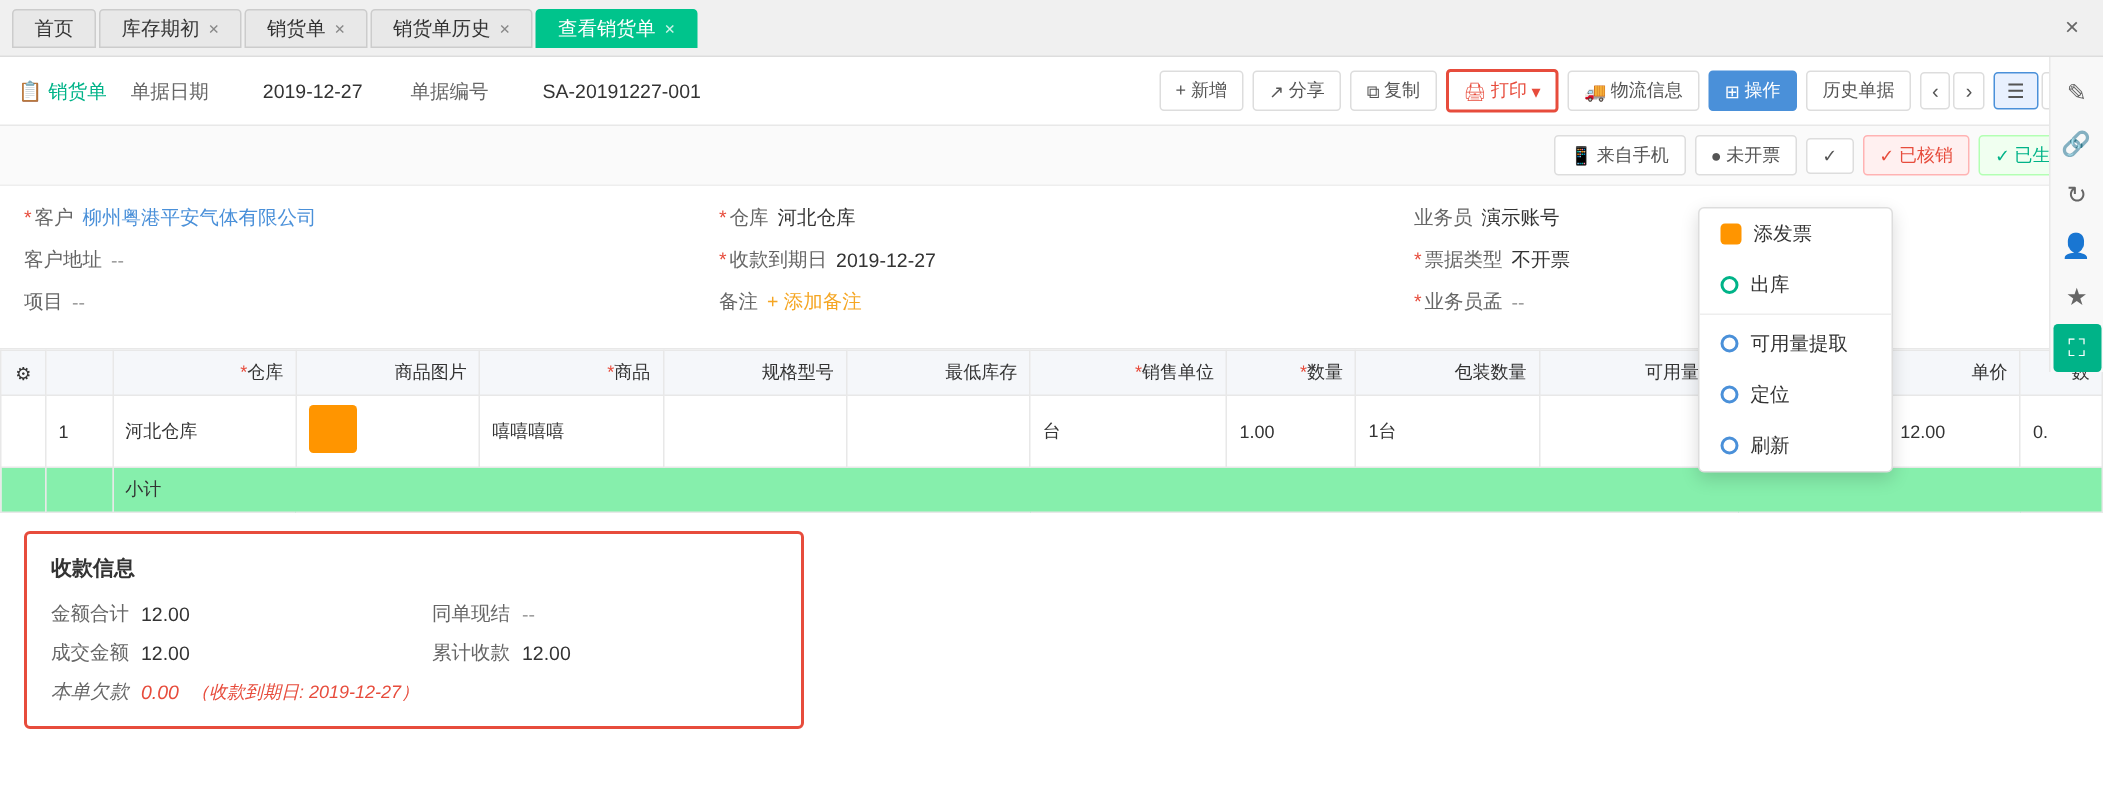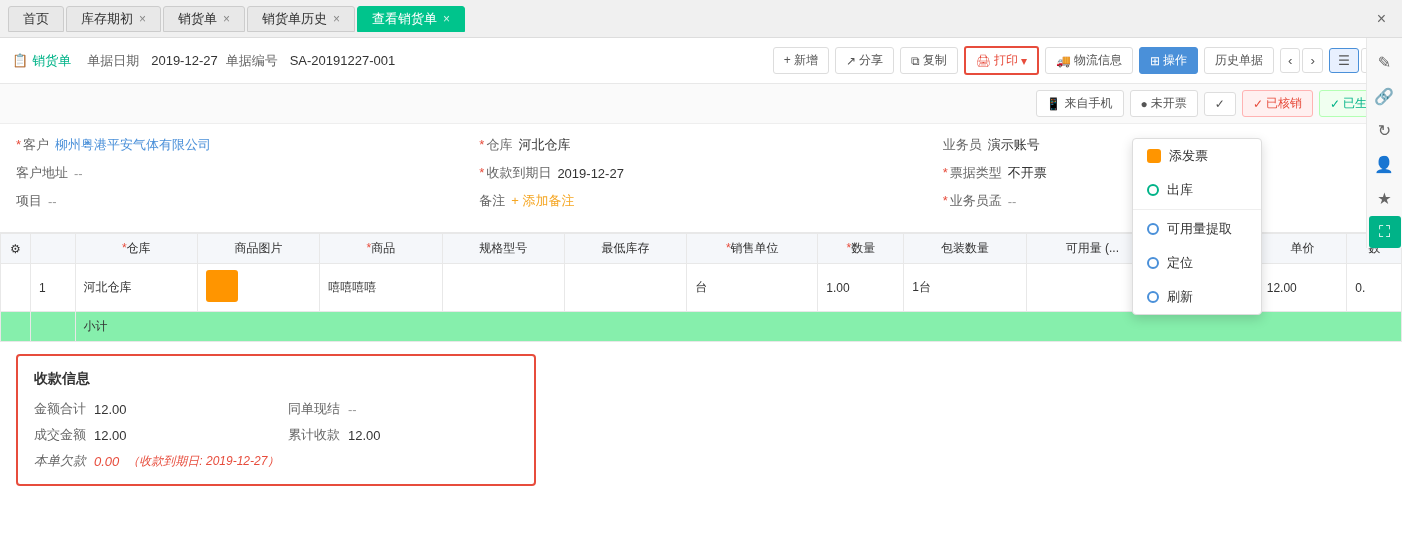--- a/index.html
+++ b/index.html
@@ -25,21 +25,21 @@
 
     
     .doc-header {
       display: flex; align-items: center; padding: 8px 12px; border-bottom: 1px solid #e8e8e8;
       background: #fff;
     }
     .doc-type-badge {
       display: flex; align-items: center; margin-right: 16px; color: #00b388; font-size: 13px;
     }
     .doc-type-badge .icon { margin-right: 4px; }
-    .doc-meta { display: flex; align-items: center; gap: 8px; flex: 1; font-size: 13px; }
+    .doc-meta { display: flex; align-items: center; gap: 32px; flex: 1; font-size: 13px; }
     .doc-meta span { color: #666; }
     .doc-meta .val { color: #333; margin-left: 4px; }
 
     .doc-actions { display: flex; align-items: center; gap: 6px; margin-left: auto; }
     .action-btn {
       display: flex; align-items: center; gap: 3px; padding: 4px 10px; border: 1px solid #ddd;
       border-radius: 3px; background: #fff; cursor: pointer; font-size: 12px; color: #555;
       white-space: nowrap;
     }
     .action-btn.print-btn { border: 2px solid #e74c3c; color: #e74c3c; }
@@ -75,21 +75,21 @@
     .form-value { color: #333; font-size: 13px; }
     .form-value.link { color: #4a90d9; cursor: pointer; }
     .form-value.dash { color: #999; }
     .add-note-btn { color: #f5a623; cursor: pointer; font-size: 13px; display: flex; align-items: center; gap: 2px; }
 
     
     .table-wrapper { overflow-x: auto; border-top: 1px solid #e8e8e8; }
     table { width: 100%; border-collapse: collapse; font-size: 12px; }
     th {
       background: #f5f7fa; border: 1px solid #e8e8e8; padding: 6px 8px;
-      text-align: center; white-space: nowrap; color: #333; font-weight: normal;
+      text-align: right; white-space: nowrap; color: #333; font-weight: normal;
     }
     td { border: 1px solid #e8e8e8; padding: 6px 8px; white-space: nowrap; }
     tr.subtotal-row td { background: #86efac; }
     .gear-th { text-align: center; width: 30px; }
 
     
     .product-img { width: 32px; height: 32px; background: #ff9500; display: inline-flex; align-items: center; justify-content: center; border-radius: 3px; }
 
     
     .payment-section {

